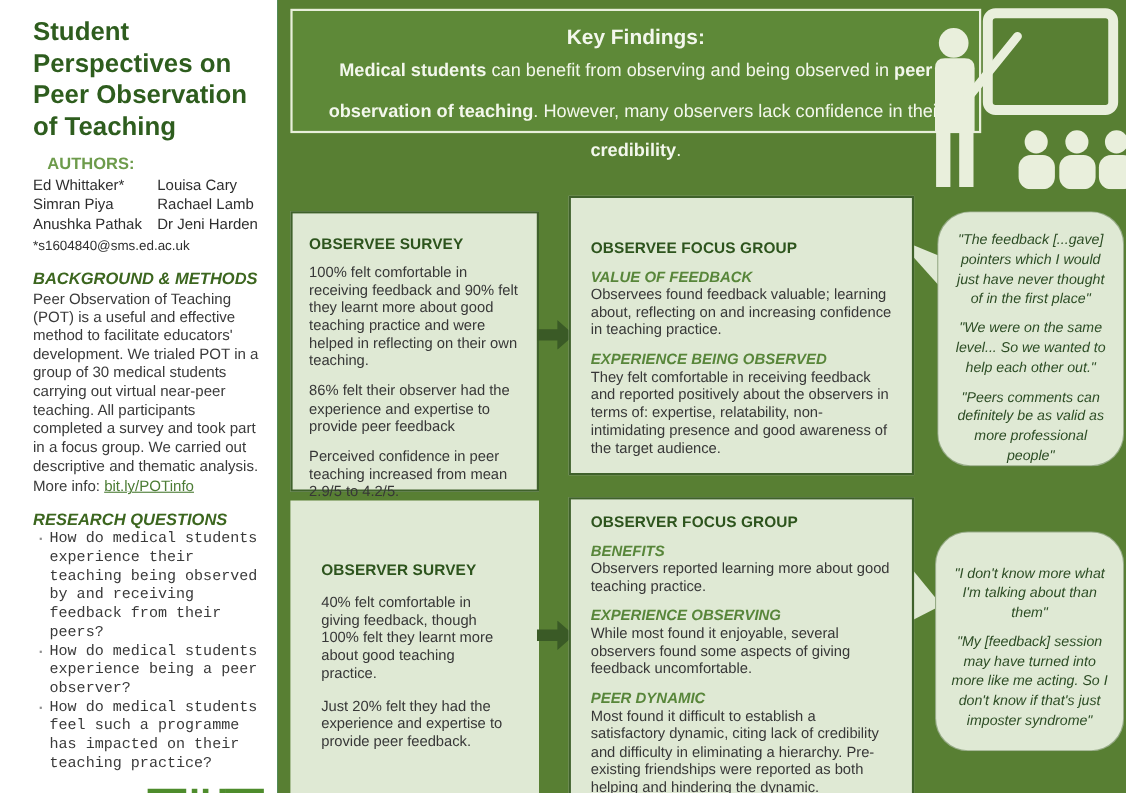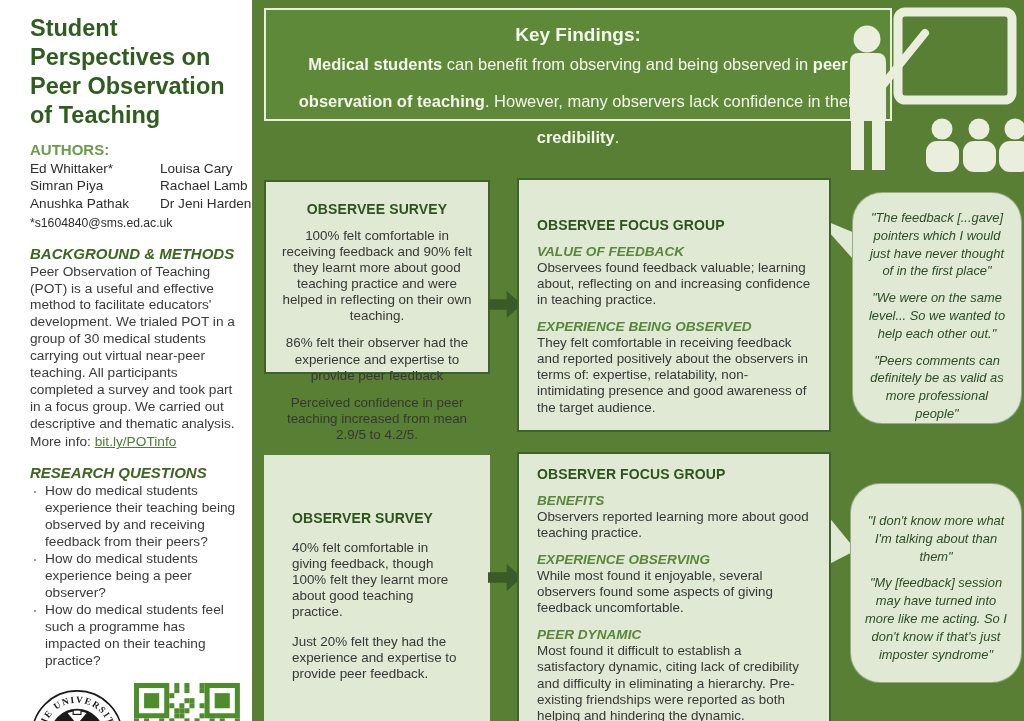--- a/index.html
+++ b/index.html
@@ -6,29 +6,29 @@
   .poster{
     position:relative;width:1024px;height:721px;overflow:hidden;
     font-family:"Liberation Sans",sans-serif;background:#0ea5e9;
   }
   
   .sidebar{
     position:absolute;left:0;top:0;width:252px;height:721px;background:#ffffff;
     box-sizing:border-box;padding:14px 12px 0 30px;
   }
   .title{font-size:23.5px;font-weight:bold;color:#2e5d1e;line-height:1.24;margin:0 0 10px;}
-  .authors-heading{font-size:15px;font-weight:bold;color:#6d9b4b;margin:10px 0 2px;}
-  .authors{display:flex;gap:31px;font-size:13.6px;color:#2e2e2e;line-height:1.3;}
+  .authors-heading{font-size:15px;font-weight:bold;color:#6d9b4b;margin:10px 13px 2px;}
+  .authors{display:flex;gap:14px;font-size:13.6px;color:#2e2e2e;line-height:1.3;}
   .authors div{white-space:nowrap;}
   .email{font-size:12.2px;color:#2e2e2e;margin-top:3px;}
   .sec-heading{font-size:15px;font-weight:bold;color:#3c661f;margin:15px 0 2px;font-style:italic;}
   .body-text{font-size:13.7px;color:#3a3a3a;line-height:1.24;margin:0;}
   .more-info{font-size:13.7px;color:#3a3a3a;margin-top:1px;}
   .link{color:#4c7c35;text-decoration:underline;cursor:pointer;}
-  .rq-list{margin:2px 0 0;padding:0;list-style:none;}
+  .rq-list{margin:2px 0 0;padding:0;list-style:none;font-family:Liberation Mono, monospace;}
   .rq-list li{
     position:relative;padding-left:15px;font-size:13.7px;color:#3a3a3a;line-height:1.24;
   }
   .rq-list li::before{content:"·";position:absolute;left:3px;top:1px;color:#8e8e8e;font-weight:bold;}
   .logo-row{display:flex;align-items:center;gap:10px;margin-top:12px;}
   
   .main{position:absolute;left:252px;top:0;width:772px;height:721px;background:#587f33;}
   .key-findings{
     position:absolute;left:12px;top:8px;width:628px;height:113px;box-sizing:border-box;
     background:#5e8938;border:2px solid #e8efdb;color:#f3f7ec;text-align:center;
@@ -39,21 +39,21 @@
   .teacher{position:absolute;right:0;top:2px;}
   
   .box{
     position:absolute;background:#dfe9d4;box-sizing:border-box;color:#373737;
   }
   .bordered{border:2px solid #3f612b;}
   .box-heading{color:#2d541d;font-weight:bold;font-size:14px;letter-spacing:.1px;margin:0;}
   .box p.pg{font-size:13.4px;line-height:1.2;margin:11px 0 0;}
   .sub-heading{color:#58863a;font-style:italic;font-weight:bold;font-size:13.6px;margin:11px 0 0;}
   .sub-body{font-size:13.4px;line-height:1.2;margin:1px 0 0;}
-  #box-observee-survey{left:12px;top:180px;width:226px;height:194px;padding:19px 15px 0;text-align:center;}
+  #box-observee-survey{left:12px;top:192px;width:226px;height:255px;padding:19px 15px 0;}
   #box-observee-focus{left:265px;top:178px;width:314px;height:254px;padding:37px 18px 0;}
   #box-observer-survey{left:12px;top:455px;width:226px;height:282px;padding:14px 28px;
     display:flex;flex-direction:column;justify-content:center;}
   #box-observer-survey p.pg{margin:14px 0 0;}
   #box-observer-focus{left:265px;top:452px;width:314px;height:329px;padding:12px 18px 0;}
   
   .arrow{
     position:absolute;width:34px;height:27px;background:#3a5a26;
     clip-path:polygon(0 31%,55% 31%,55% 0,100% 50%,55% 100%,55% 69%,0 69%);
   }

